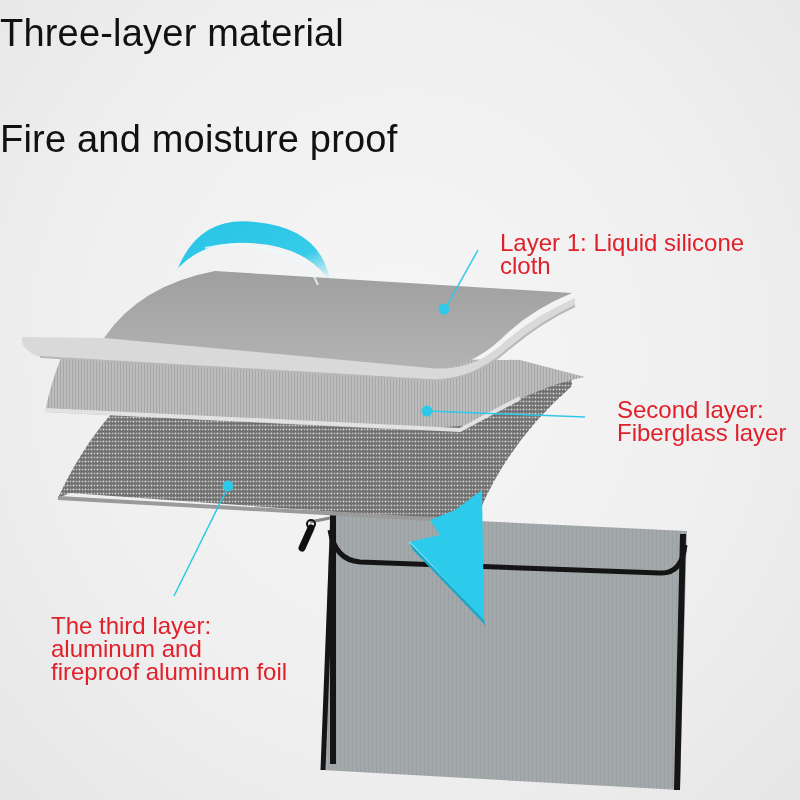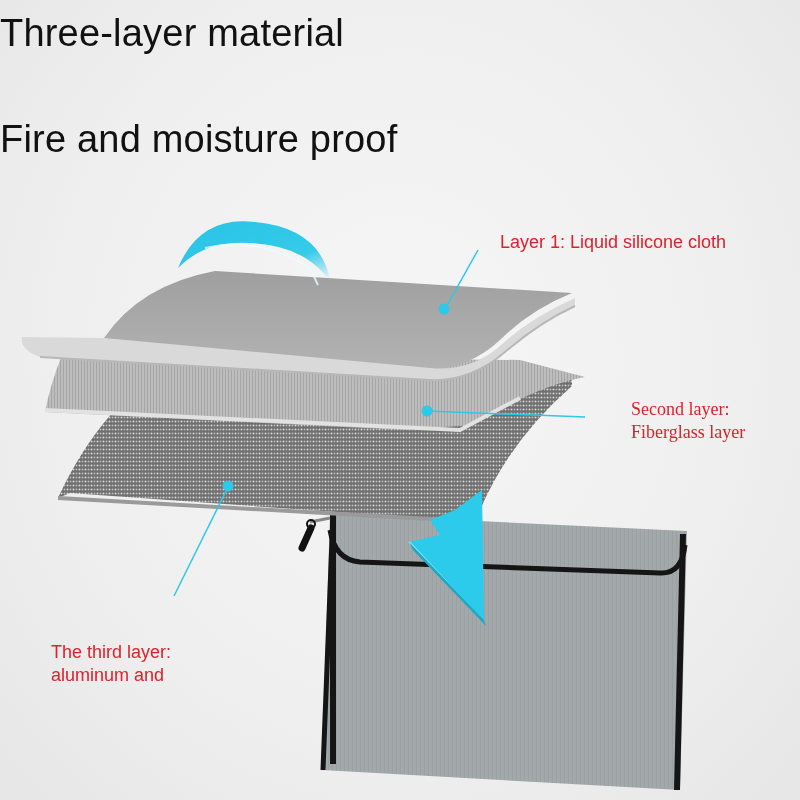--- a/index.html
+++ b/index.html
@@ -10,26 +10,26 @@
       position: relative;
     }
     .headline {
       position: absolute; left: 0; width: 800px; text-align: left;
       color: #111; font-size: 38px; font-weight: 400; letter-spacing: 0.2px;
       margin: 0;
     }
     .headline.l1 { top: 12px; }
     .headline.l2 { top: 94px; margin-top: 24px; }
     .label {
-      position: absolute; color: #e0202a; font-size: 18px; line-height: 23px;
+      position: absolute; color: #e0202a; font-size: 24px; line-height: 23px;
       margin: 0;
     }
     .lbl1 { left: 500px; top: 231px; }
-    .lbl2 { left: 631px; top: 398px; font-family: Liberation Serif, serif; }
-    .lbl3 { left: 51px; top: 614px; margin-top: 27px; }
+    .lbl2 { left: 617px; top: 398px; }
+    .lbl3 { left: 51px; top: 614px; }
     svg.art { position: absolute; left: 0; top: 0; }
   </style>
 </head>
 <body>
 
 <h1 class="headline l1">Three-layer material</h1>
 <h1 class="headline l2">Fire and moisture proof</h1>
 
 <svg class="art" width="800" height="800" viewBox="0 0 800 800">
   <defs>
@@ -114,13 +114,14 @@
 <p class="label lbl1">
   <span>Layer 1: Liquid silicone cloth</span>
 </p>
 <p class="label lbl2">
   <span>Second layer:</span><br>
   <span>Fiberglass layer</span>
 </p>
 <p class="label lbl3">
   <span>The third layer:</span><br>
   <span>aluminum and</span><br>
+  <span>fireproof aluminum foil</span>
 </p>
 
 </body></html>

